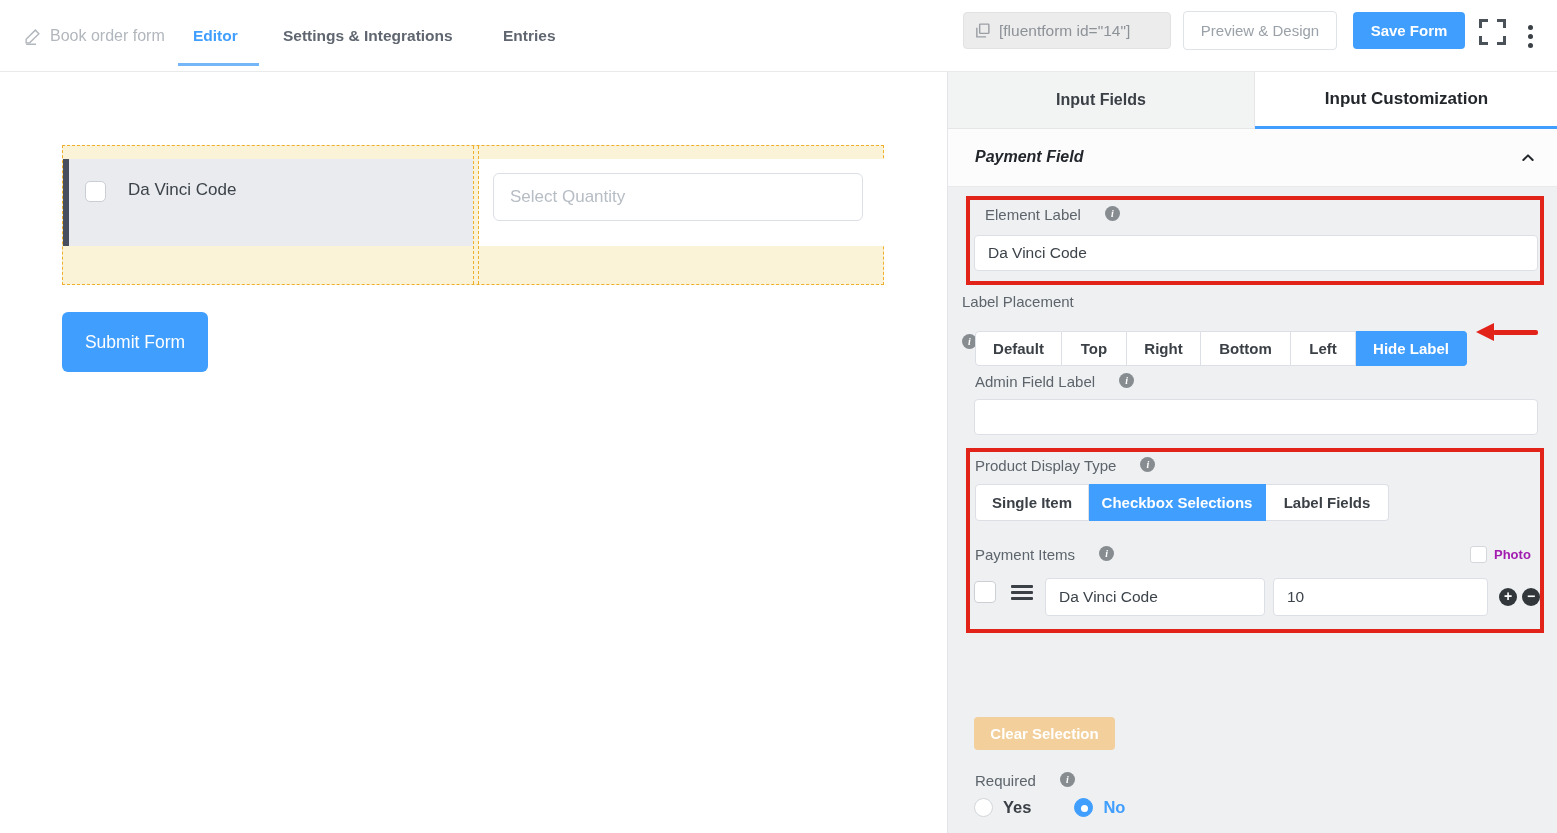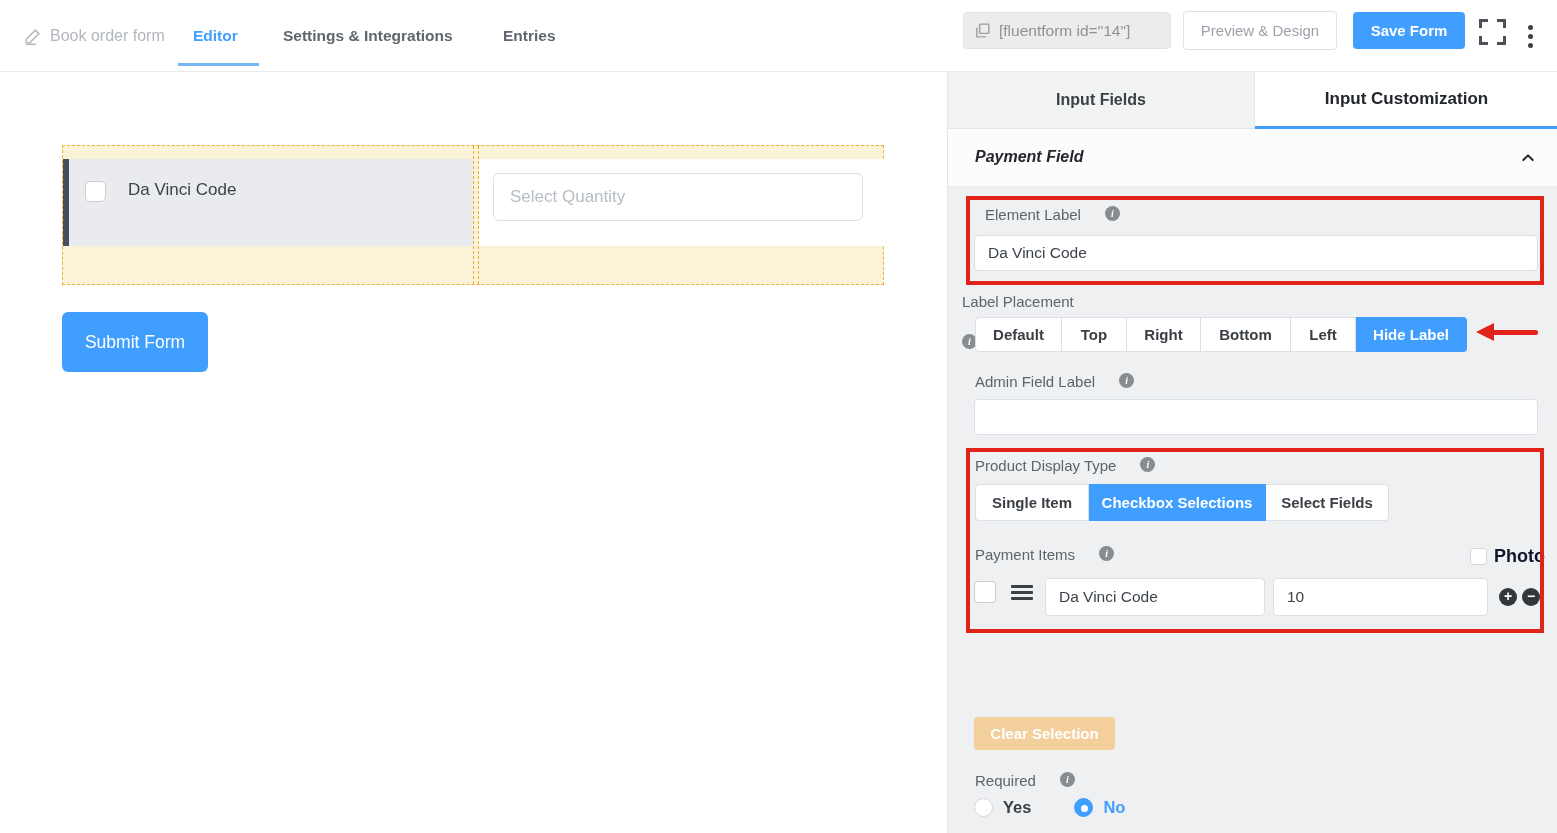--- a/index.html
+++ b/index.html
@@ -104,21 +104,21 @@
   .drag-handle { position:absolute; width:22px; height:15px; cursor:grab;
     display:flex; flex-direction:column; justify-content:space-between; }
   .drag-handle i { display:block; height:3px; background:#3b4046; border-radius:1px; }
   .circle-btn { position:absolute; width:18px; height:18px; border-radius:50%;
     background:#32373c; color:#fff; font-size:14px; font-weight:700; line-height:16px;
     text-align:center; cursor:pointer; }
   #photo-wrap { position:absolute; left:522px; top:474px; display:flex; align-items:center;
     gap:7px; }
   #photo-wrap .pc { width:17px; height:17px; background:#fff; border:1px solid #d4d8dc;
     border-radius:3px; cursor:pointer; }
-  #photo-wrap .pl { font-size:18px; font-weight:700; color:#0f172a; }
+  #photo-wrap .pl { font-size:13px; font-weight:700; color:#a21caf; }
 
   #clear-btn { position:absolute; left:26px; top:645px; width:141px; height:33px;
     background:#f2cf9b; border:none; border-radius:4px; color:#fff; font-size:15px;
     font-weight:700; cursor:pointer; font-family:"Liberation Sans",sans-serif; }
   .radio-row { position:absolute; left:26px; top:726px; display:flex; align-items:center; }
   .radio-dot { width:19px; height:19px; border-radius:50%; background:#fff;
     border:1px solid #d3d7db; cursor:pointer; }
   .radio-dot.sel { background:#409eff; border-color:#409eff; position:relative; }
   .radio-dot.sel::after { content:""; position:absolute; left:6px; top:6px; width:7px;
     height:7px; background:#fff; border-radius:50%; }
@@ -199,21 +199,21 @@
   <div class="field-label" style="left:37px; top:134px;">
     <span>Element Label</span>
     <span class="info-icon">i</span>
   </div>
   <input class="text-input" style="left: 26px; top: 163px; width: 564px; height: 36px;" type="text" value="Da Vinci Code">
 
   <div class="field-label" style="left:14px; top:221px;flex-direction:column;">
     <span>Label Placement</span>
     <span class="info-icon">i</span>
   </div>
-  <div class="seg" style="left:27px; top:245px; height:35px;">
+  <div class="seg" style="left:27px; top:259px; height:35px;">
     <button style="width:87px">Default</button>
     <button style="width:65px">Top</button>
     <button style="width:74px">Right</button>
     <button style="width:90px">Bottom</button>
     <button style="width:65px">Left</button>
     <button style="width:111px" class="on">Hide Label</button>
   </div>
   <div id="red-arrow-line"></div>
   <div id="red-arrow-head"></div>
 
@@ -225,21 +225,21 @@
 
   <div class="red-box" style="left:18px; top:376px; width:578px; height:185px;"></div>
 
   <div class="field-label" style="left:27px; top:385px;">
     <span>Product Display Type</span>
     <span class="info-icon">i</span>
   </div>
   <div class="seg" style="left:27px; top:412px; height:37px;">
     <button style="width:114px">Single Item</button>
     <button style="width:177px" class="on">Checkbox Selections</button>
-    <button style="width:123px">Select Fields</button>
+    <button style="width:123px">Label Fields</button>
   </div>
 
   <div class="field-label" style="left:27px; top:474px;">
     <span>Payment Items</span>
     <span class="info-icon">i</span>
   </div>
   <div id="photo-wrap">
     <span class="pc"></span>
     <span class="pl">Photo</span>
   </div>

